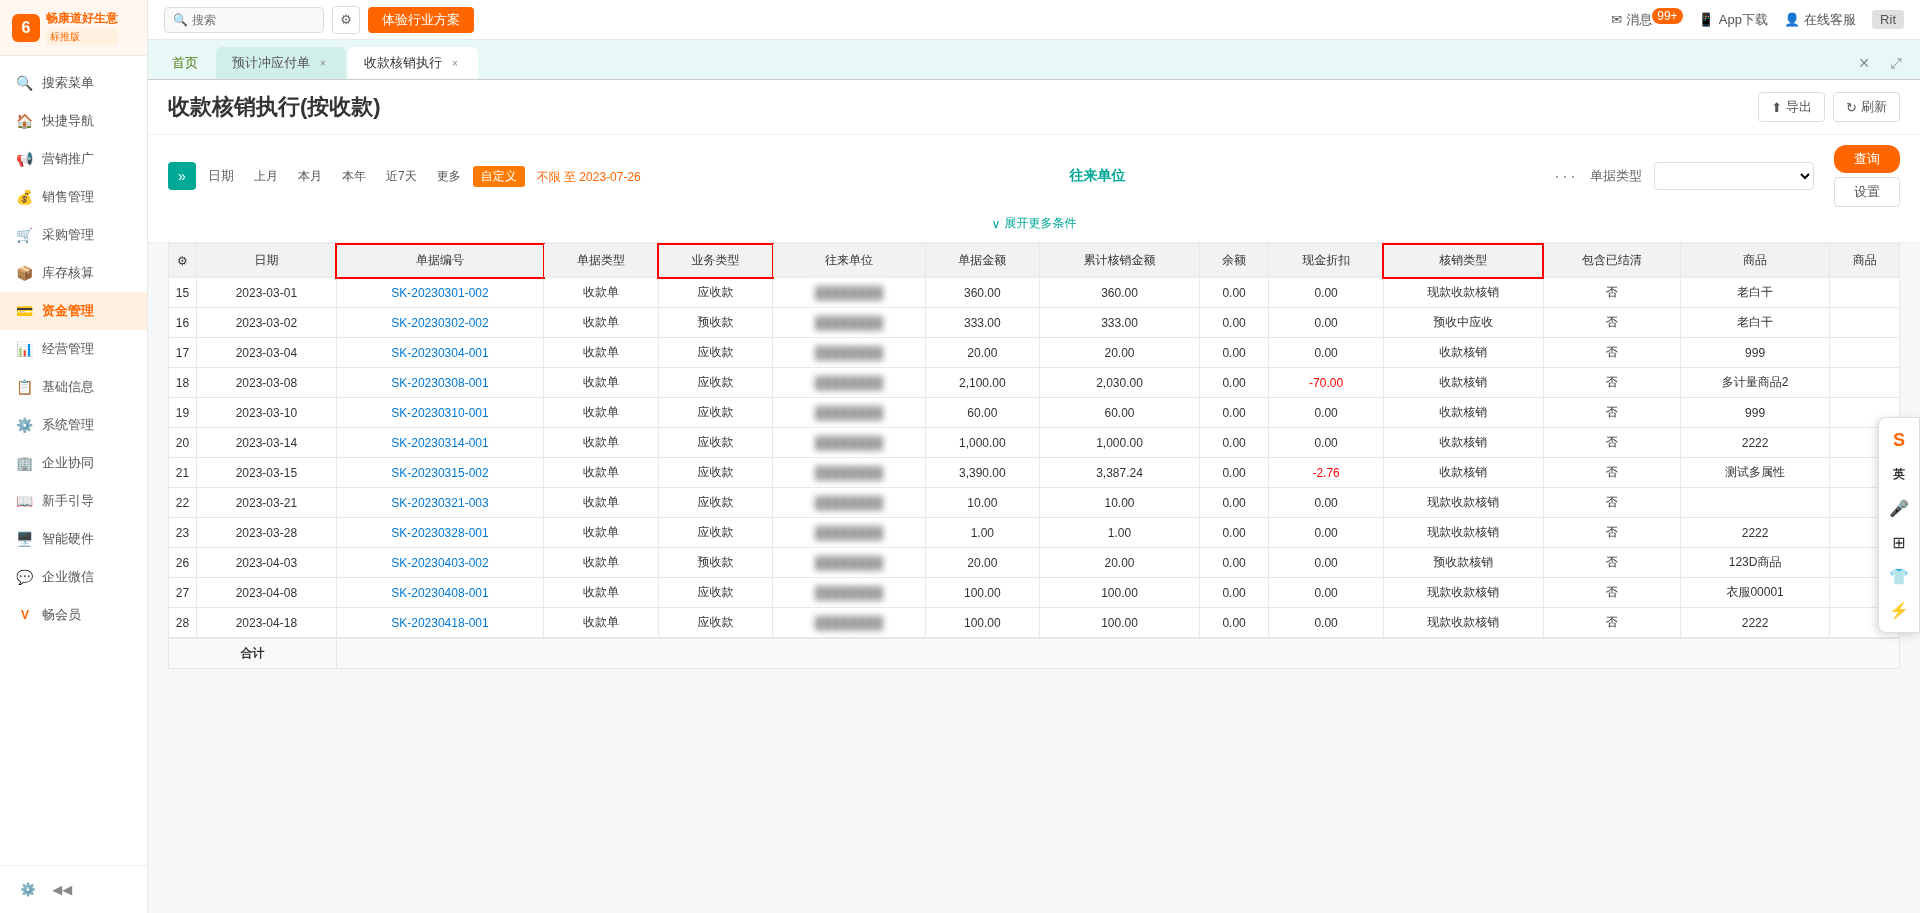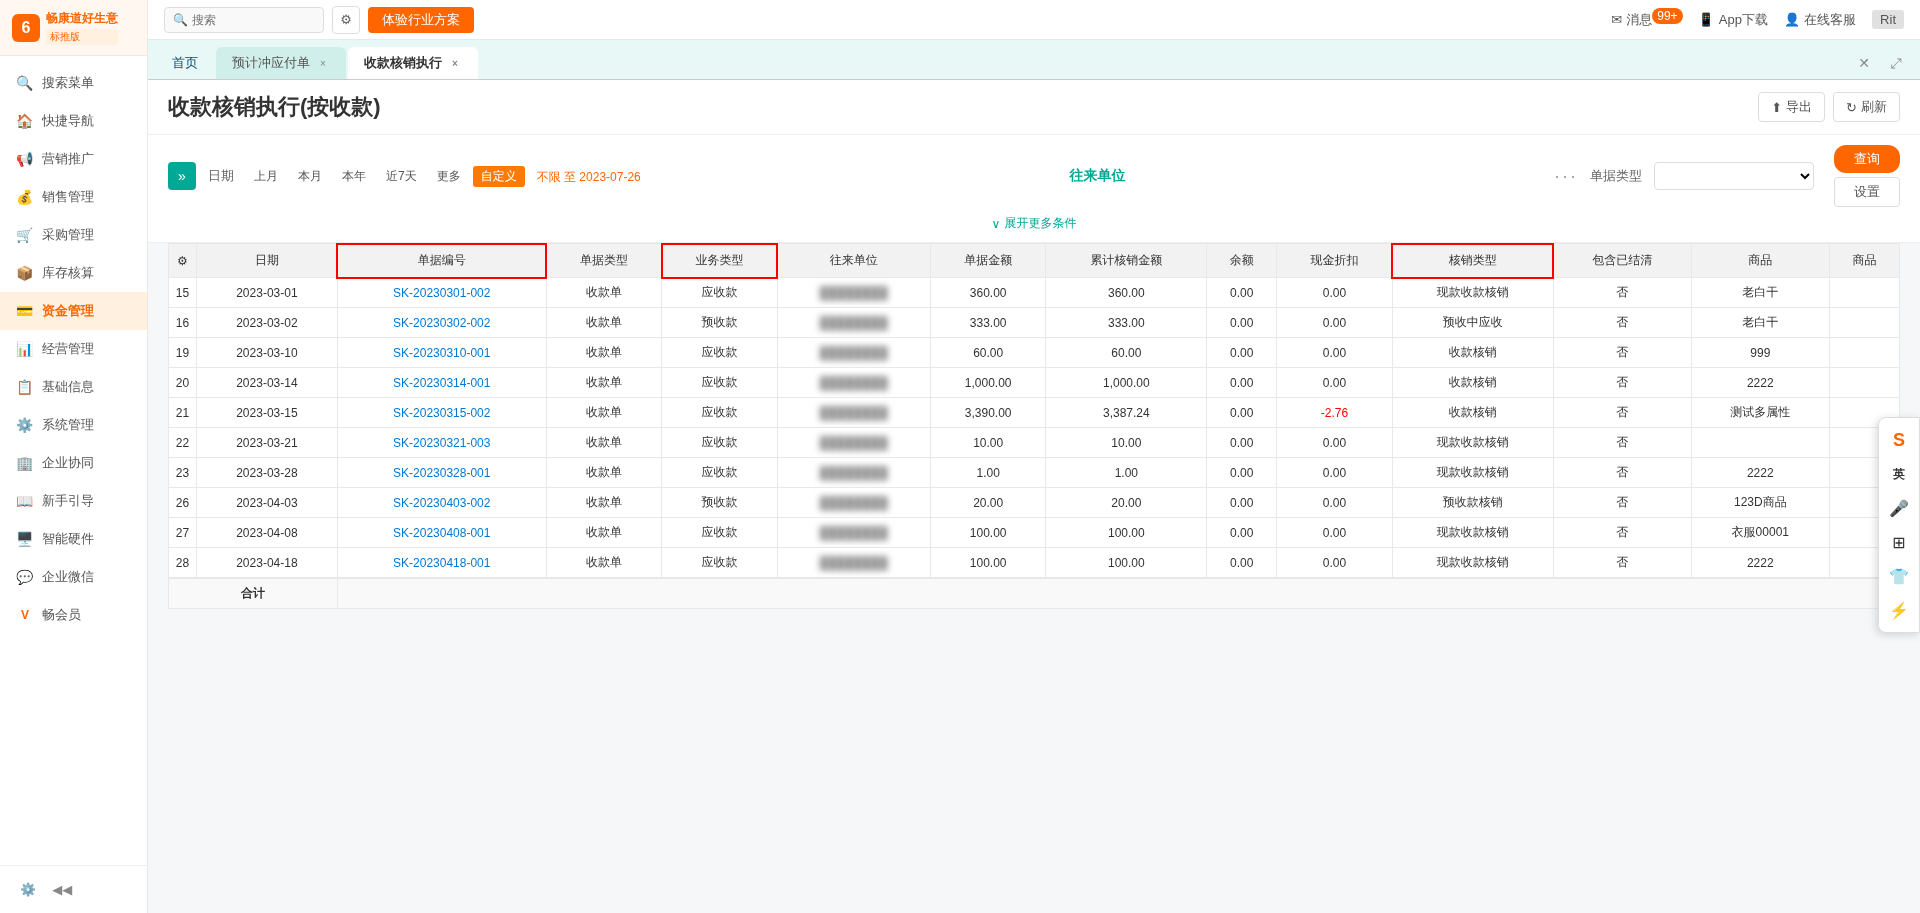--- a/index.html
+++ b/index.html
@@ -27,23 +27,23 @@
     .topbar-gear { width: 28px; height: 28px; border-radius: 4px; border: 1px solid #ddd; display: flex; align-items: center; justify-content: center; cursor: pointer; color: #666; }
     .topbar-btn { background: #f60; color: white; border: none; border-radius: 4px; padding: 4px 14px; font-size: 13px; cursor: pointer; font-family: inherit; }
     .topbar-spacer { flex: 1; }
     .topbar-right { display: flex; align-items: center; gap: 16px; color: #555; font-size: 13px; }
     .topbar-badge { background: #f60; color: white; border-radius: 10px; padding: 1px 5px; font-size: 12px; margin-left: -4px; margin-top: -8px; }
     .topbar-right-item { display: flex; align-items: center; gap: 4px; cursor: pointer; }
 
     
     .tabs { height: 40px; background: #e8f8f6; display: flex; align-items: flex-end; padding-left: 8px; border-bottom: 1px solid #ccc; }
     .tab { height: 32px; padding: 0 16px; border-radius: 6px 6px 0 0; display: flex; align-items: center; gap: 6px; cursor: pointer; font-size: 13px; background: #d0eeea; color: #555; margin-right: 2px; }
-    .tab.active { background: white; color: #333; font-weight: 700; }
+    .tab.active { background: white; color: #333; font-weight: 400; }
     .tab-close { width: 14px; height: 14px; border-radius: 50%; display: flex; align-items: center; justify-content: center; font-size: 10px; color: #888; }
-    .tab-home { background: transparent; color: #0c4a6e; font-weight: 500; }
+    .tab-home { background: transparent; color: #4d7c0f; font-weight: 500; }
     .tabs-right { margin-left: auto; display: flex; align-items: center; gap: 8px; padding-right: 12px; padding-bottom: 4px; }
     .tabs-right-icon { width: 24px; height: 24px; display: flex; align-items: center; justify-content: center; color: #888; cursor: pointer; font-size: 14px; }
 
     
     .content { flex: 1; overflow: hidden; background: #f5f7f9; display: flex; flex-direction: column; }
     .page-header { background: white; padding: 12px 20px; border-bottom: 1px solid #eee; display: flex; align-items: center; justify-content: space-between; }
     .page-title { font-size: 22px; font-weight: bold; color: #333; }
     .page-actions { display: flex; gap: 8px; }
     .action-btn { display: flex; align-items: center; gap: 4px; padding: 5px 12px; border: 1px solid #ddd; border-radius: 4px; background: white; cursor: pointer; font-size: 13px; color: #555; }
 
@@ -322,20 +322,52 @@
               <td>333.00</td>
               <td>333.00</td>
               <td>0.00</td>
               <td>0.00</td>
               <td>预收中应收</td>
               <td>否</td>
               <td>老白干</td>
               <td></td>
             </tr>
             <tr>
+              <td>17</td>
+              <td>2023-03-04</td>
+              <td class="link-text">SK-20230304-001</td>
+              <td>收款单</td>
+              <td>应收款</td>
+              <td class="blurred">████████</td>
+              <td>20.00</td>
+              <td>20.00</td>
+              <td>0.00</td>
+              <td>0.00</td>
+              <td>收款核销</td>
+              <td>否</td>
+              <td>999</td>
+              <td></td>
+            </tr>
+            <tr>
+              <td>18</td>
+              <td>2023-03-08</td>
+              <td class="link-text">SK-20230308-001</td>
+              <td>收款单</td>
+              <td>应收款</td>
+              <td class="blurred">████████</td>
+              <td>2,100.00</td>
+              <td>2,030.00</td>
+              <td>0.00</td>
+              <td class="negative">-70.00</td>
+              <td>收款核销</td>
+              <td>否</td>
+              <td>多计量商品2</td>
+              <td></td>
+            </tr>
+            <tr>
               <td>19</td>
               <td>2023-03-10</td>
               <td class="link-text">SK-20230310-001</td>
               <td>收款单</td>
               <td>应收款</td>
               <td class="blurred">████████</td>
               <td>60.00</td>
               <td>60.00</td>
               <td>0.00</td>
               <td>0.00</td>

